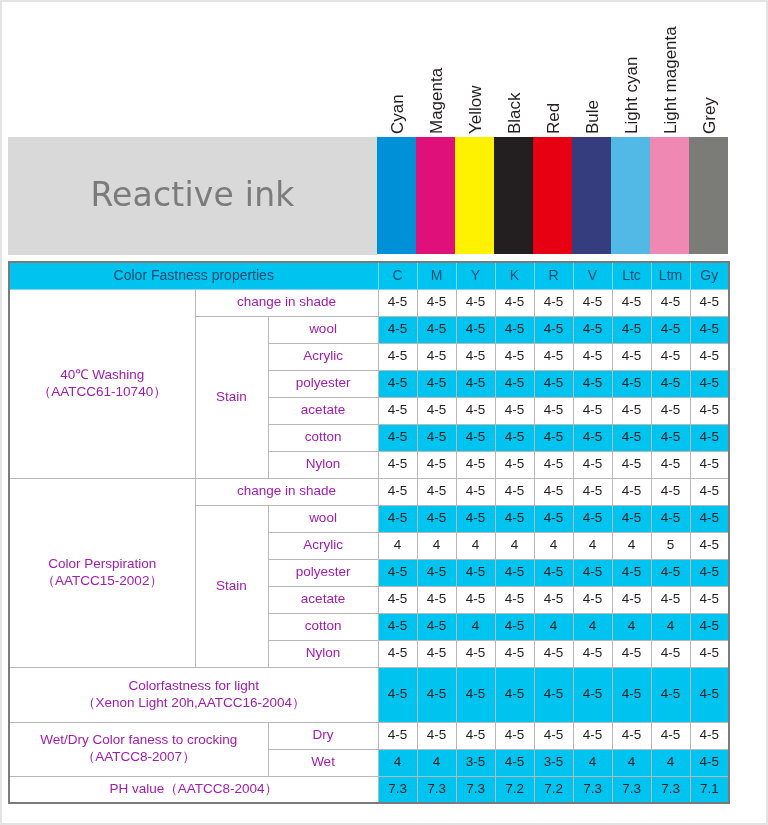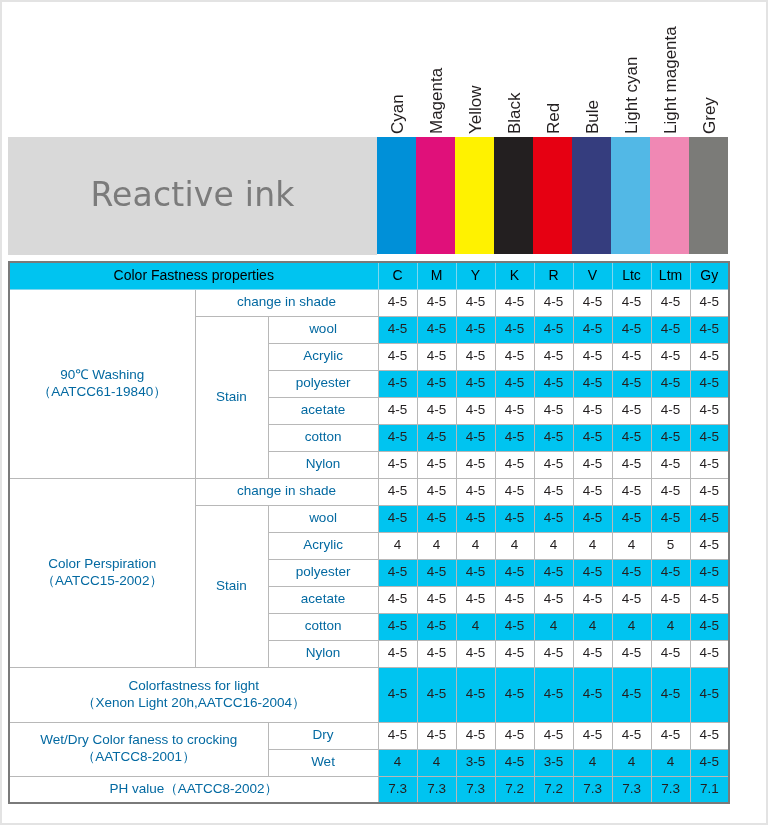--- a/index.html
+++ b/index.html
@@ -17,24 +17,24 @@
   }
 
   .banner { position: absolute; left: 8px; top: 137px; width: 369px; height: 118px; background: #d9d9d9; }
   .banner-title { position: absolute; left: 0; right: 0; top: 38px; text-align: center; font-family: "DejaVu Sans", sans-serif; font-size: 33px; color: #7b7b7b; letter-spacing: 0.2px; }
   .swatches { position: absolute; left: 377px; top: 137px; width: 351px; height: 117px; display: flex; }
   .swatch { width: 39px; height: 117px; }
 
   table.ft { position: absolute; left: 8px; top: 261px; border-collapse: collapse; table-layout: fixed; width: 720px; border: 2px solid #7a7a7a; }
   table.ft td { border: 1px solid #b8b8b8; text-align: center; vertical-align: middle; font-size: 13.5px; line-height: 1.25; padding: 0; }
   table.ft tr { height: 27px; }
-  table.ft tr.hdr td { background: #00c4f0; color: #000000; font-size: 14px; border-color: #7fd6ee; }
+  table.ft tr.hdr td { background: #00c4f0; color: #0c4a6e; font-size: 14px; border-color: #7fd6ee; }
   td.v { font-size: 14.5px; color: #231f20; }
   tr.blue td.v { background: #00c4f0; }
-  td.lbl { color: #0369a1; }
+  td.lbl { color: #a21caf; }
 </style>
 </head>
 <body>
 
 <div class="frame"></div>
 
 <div class="ink-labels" id="ink-labels">
     <div class="ink-label" style="left: 0px;">
       <span>Cyan</span>
     </div>
@@ -102,22 +102,22 @@
         <td>Y</td>
         <td>K</td>
         <td>R</td>
         <td>V</td>
         <td>Ltc</td>
         <td>Ltm</td>
         <td>Gy</td>
       </tr>
   <tr>
         <td class="lbl" rowspan="7">
-          <div>90℃  Washing</div>
-          <div>（AATCC61-19840）</div>
+          <div>40℃  Washing</div>
+          <div>（AATCC61-10740）</div>
         </td>
         <td class="lbl" colspan="2">change in shade</td>
         <td class="v">4-5</td>
         <td class="v">4-5</td>
         <td class="v">4-5</td>
         <td class="v">4-5</td>
         <td class="v">4-5</td>
         <td class="v">4-5</td>
         <td class="v">4-5</td>
         <td class="v">4-5</td>
@@ -296,21 +296,21 @@
         <td class="v">4-5</td>
         <td class="v">4-5</td>
         <td class="v">4-5</td>
         <td class="v">4-5</td>
         <td class="v">4-5</td>
         <td class="v">4-5</td>
       </tr>
       <tr>
         <td class="lbl" colspan="2" rowspan="2">
           <div>Wet/Dry Color faness to crocking</div>
-          <div>（AATCC8-2001）</div>
+          <div>（AATCC8-2007）</div>
         </td>
         <td class="lbl">Dry</td>
         <td class="v">4-5</td>
         <td class="v">4-5</td>
         <td class="v">4-5</td>
         <td class="v">4-5</td>
         <td class="v">4-5</td>
         <td class="v">4-5</td>
         <td class="v">4-5</td>
         <td class="v">4-5</td>
@@ -322,21 +322,21 @@
         <td class="v">4</td>
         <td class="v">3-5</td>
         <td class="v">4-5</td>
         <td class="v">3-5</td>
         <td class="v">4</td>
         <td class="v">4</td>
         <td class="v">4</td>
         <td class="v">4-5</td>
       </tr>
       <tr class="blue">
-        <td class="lbl" colspan="3">PH value（AATCC8-2002）</td>
+        <td class="lbl" colspan="3">PH value（AATCC8-2004）</td>
         <td class="v">7.3</td>
         <td class="v">7.3</td>
         <td class="v">7.3</td>
         <td class="v">7.2</td>
         <td class="v">7.2</td>
         <td class="v">7.3</td>
         <td class="v">7.3</td>
         <td class="v">7.3</td>
         <td class="v">7.1</td>
       </tr>

